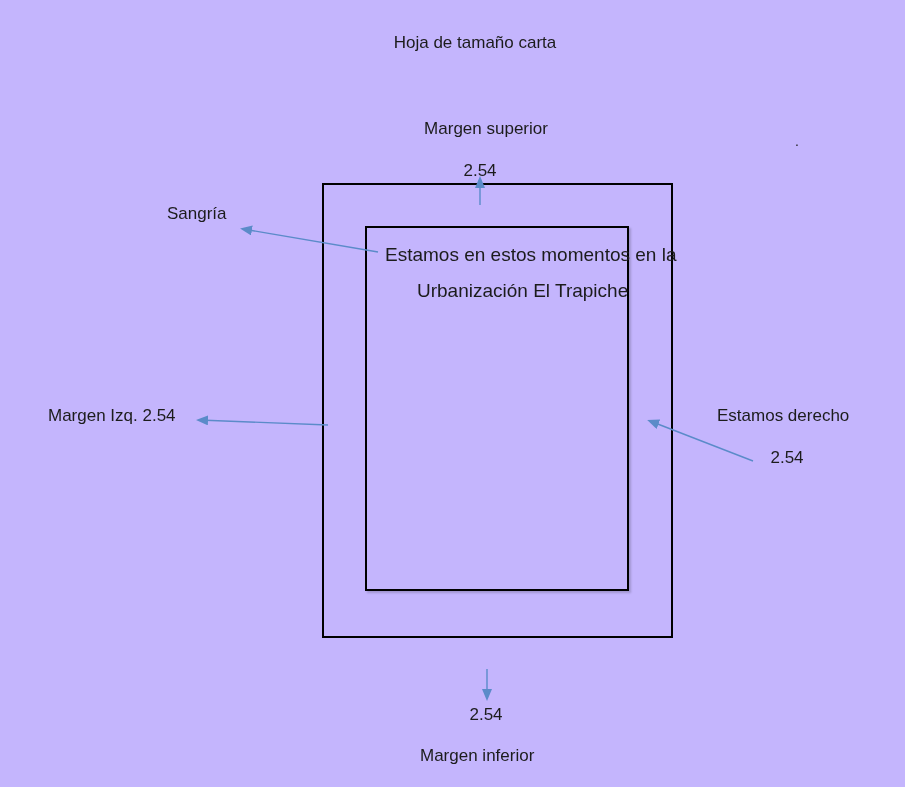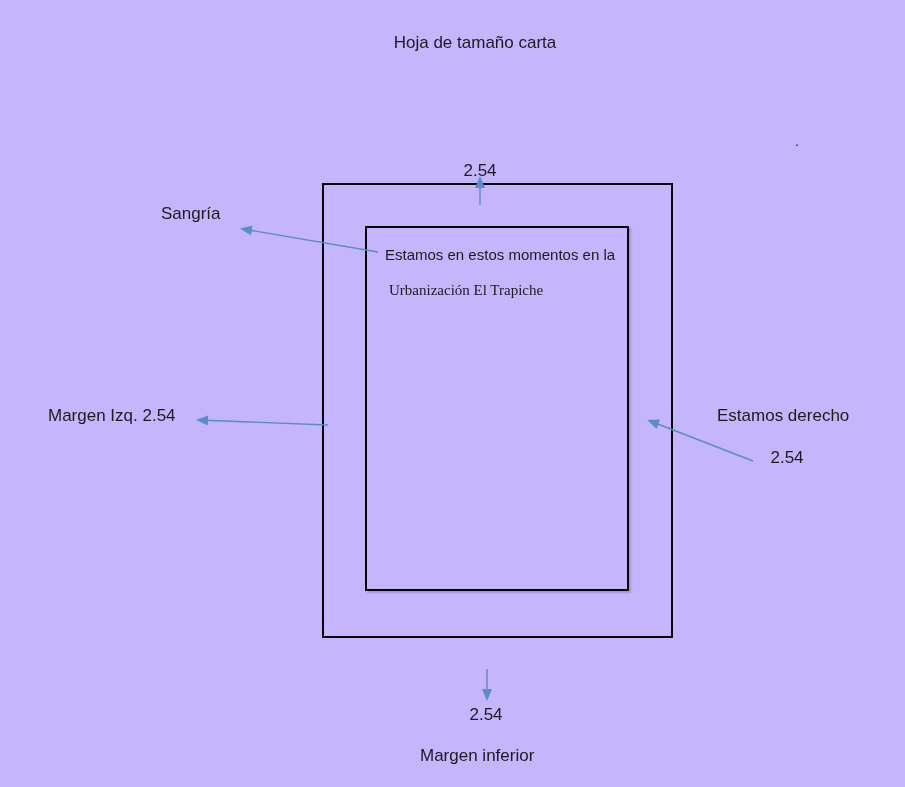--- a/index.html
+++ b/index.html
@@ -17,35 +17,35 @@
     overflow: hidden;
   }
   .t {
     position: absolute;
     font-size: 17px;
     line-height: 20px;
     white-space: nowrap;
     color: #1c1c1c;
   }
   .t.small {
-    font-size: 15px;
+    font-size: 19px;
     line-height: 15px;
   }
   .title            { left: 320px; top: 33px;  width: 310px; text-align: center; }
   .lbl-margen-sup   { left: 386px; top: 119px; width: 200px; text-align: center; }
   .val-top          { left: 440px; top: 161px; width: 80px;  text-align: center; }
   .stray-dot        { left: 795px; top: 131px; font-size: 14px; }
-  .lbl-sangria      { left: 161px; top: 204px; }
+  .lbl-sangria      { left: 167px; top: 204px; }
   .lbl-margen-izq   { left: 48px;  top: 406px; }
   .lbl-margen-der   { left: 717px; top: 406px; }
   .val-right        { left: 747px; top: 448px; width: 80px;  text-align: center; }
   .val-bottom       { left: 446px; top: 705px; width: 80px;  text-align: center; }
   .lbl-margen-inf   { left: 420px; top: 746px; }
   .text-line1       { left: 385px; top: 247px; }
-  .text-line2       { left: 389px; top: 283px; font-family: Liberation Serif, serif; }
+  .text-line2       { left: 417px; top: 283px; }
 
   .rect {
     position: absolute;
     border: 2px solid #000000;
     box-sizing: border-box;
     background: transparent;
   }
   .rect.outer {
     left: 322px; top: 183px;
     width: 351px; height: 455px;
@@ -62,20 +62,21 @@
     pointer-events: none;
   }
 </style>
 </head>
 <body>
 
 <div class="canvas">
 
   <div class="t title">Hoja de tamaño carta</div>
 
+  <div class="t lbl-margen-sup">Margen superior</div>
   <div class="t val-top">2.54</div>
 
   <div class="t stray-dot">.</div>
 
   <div class="t lbl-sangria">Sangría</div>
 
   <div class="t lbl-margen-izq">Margen Izq. 2.54</div>
 
   <div class="t lbl-margen-der">Estamos derecho</div>
   <div class="t val-right">2.54</div>

